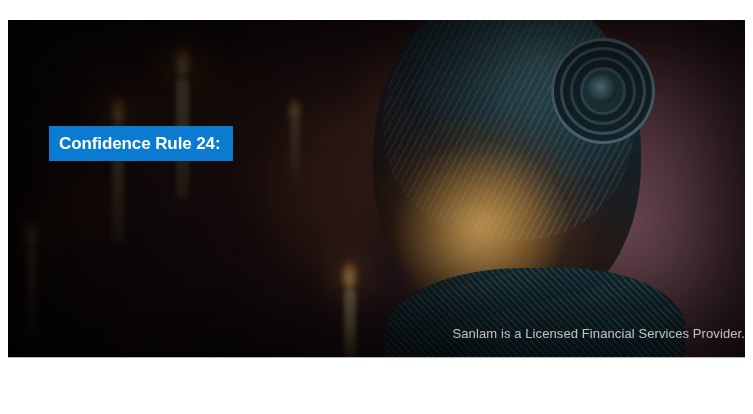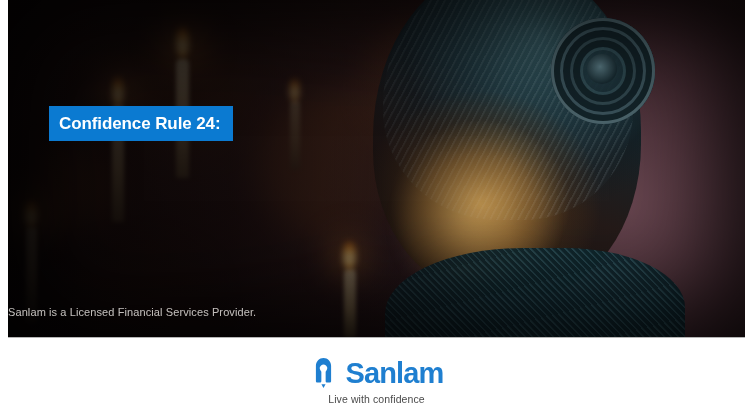--- a/index.html
+++ b/index.html
@@ -19,21 +19,21 @@
     position: relative;
     width: 753px;
     height: 414px;
     background: #ffffff;
   }
 
   
   .hero {
     position: absolute;
     left: 8px;
-    top: 0;
+    top: 20px;
     width: 737px;
     height: 337px;
     overflow: hidden;
     background: #15090a;
     box-shadow: 0 1px 0 rgba(120,120,120,.55);
   }
 
   
   .photo-base {
     position: absolute;
@@ -250,23 +250,23 @@
     letter-spacing: -0.9px;
     text-shadow: 0 2px 10px rgba(0,0,0,.55);
   }
   .headline .hl-line { display: block; white-space: nowrap; }
 
   .disclaimer {
     position: absolute;
     left: 0;
     top: 306px;
     width: 737px;
-    text-align: left;
+    text-align: right;
     color: rgba(235,232,228,.82);
-    font-size: 11px;
+    font-size: 13px;
     letter-spacing: .1px;
   }
 
   
   .footer {
     position: absolute;
     left: 0;
     top: 345px;
     width: 753px;
     height: 69px;
@@ -350,24 +350,14 @@
 
     <div class="copy">
       <div class="rule-badge">Confidence Rule 24:</div>
       <div class="headline">
       </div>
     </div>
 
     <div class="disclaimer">Sanlam is a Licensed Financial Services Provider.</div>
   </div>
 
-  <div class="footer">
-    <div class="logo-row">
-      <svg class="logo-mark" viewBox="0 0 54 60" aria-hidden="true">
-        <path fill="#1f7fd0" d="M27 0C18.6 0 11.8 6.9 11.8 15.4v30.9c0 1.6 1.3 2.9 2.9 2.9h5.1c1.6 0 2.9-1.3 2.9-2.9V27.8c0-1.2-.6-2.2-1.6-2.9a7.3 7.3 0 1 1 11.8 0c-1 .7-1.6 1.7-1.6 2.9v18.5c0 1.6 1.3 2.9 2.9 2.9h5.1c1.6 0 2.9-1.3 2.9-2.9V15.4C42.2 6.9 35.4 0 27 0z"></path>
-        <path fill="#1f7fd0" d="M22.9 52.6h8.2L27 60z"></path>
-      </svg>
-      <div class="logo-word">Sanlam</div>
-    </div>
-    <div class="tagline">Live with confidence</div>
-  </div>
 
 </div>
 
 </body></html>

